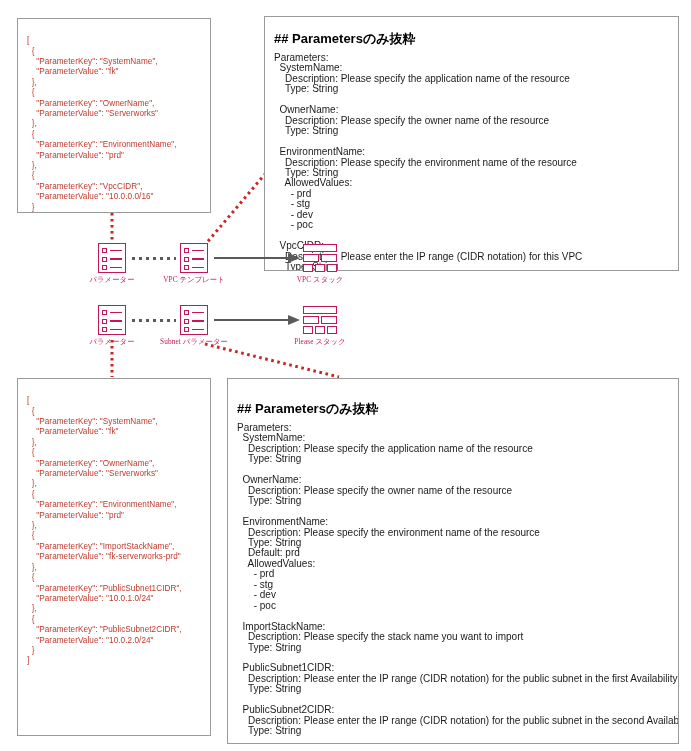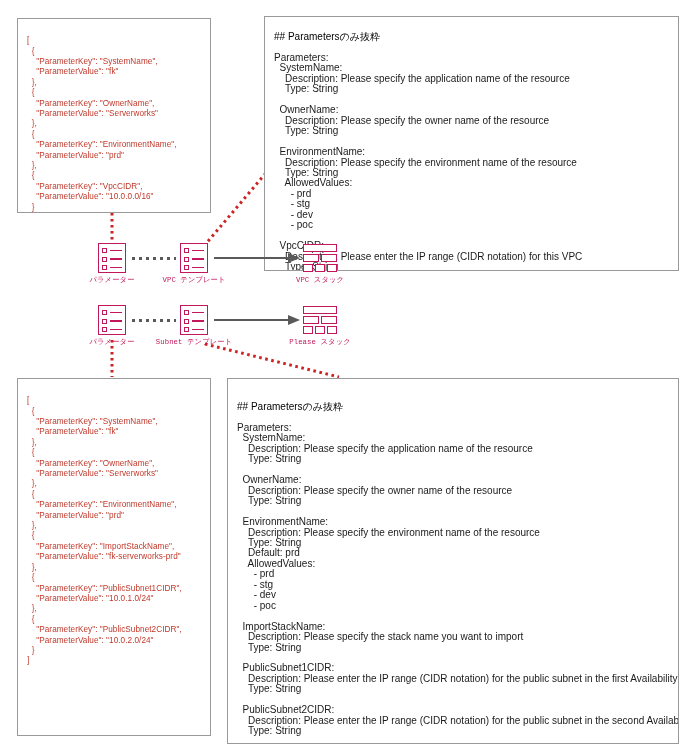--- a/index.html
+++ b/index.html
@@ -22,22 +22,22 @@
     color:#c0392b;
     font-family:"Liberation Sans","DejaVu Sans",sans-serif;
     font-size:8.2px;
     line-height:10.4px;
     white-space:pre;
     padding:9px 0 0 9px;
     letter-spacing:0.05px;
   }
   .yaml-title{
     position:absolute;
-    font-size:10px;
-    font-weight:normal;
+    font-size:13px;
+    font-weight:bold;
     color:#000000;
     white-space:pre;
   }
   .yaml-body{
     position:absolute;
     white-space:pre;
     font-size:10px;
     line-height:10.45px;
     color:#1a1a1a;
   }
@@ -51,21 +51,21 @@
   
   .row{position:absolute;height:48px;}
   #row-vpc{left:90px;top:243px;width:360px;}
   #row-subnet{left:90px;top:305px;width:360px;}
 
   .node{position:absolute;top:0;text-align:center;}
   .node .cap{
     position:absolute;left:50%;transform:translateX(-50%);
     top:32px;white-space:nowrap;
     font-size:7.3px;color:#c2185b;letter-spacing:0.1px;
-    font-family:Liberation Mono, monospace;
+    font-family:Liberation Serif, serif;
   }
 
   
   .ico-tmpl{
     position:absolute;left:0;top:0;width:28px;height:30px;
     border:1.6px solid #c2185b;box-sizing:border-box;background:#fff;
     padding:4px 3px;
   }
   .ico-tmpl .ln{
     display:flex;align-items:center;height:5px;margin-bottom:3.6px;
@@ -266,21 +266,21 @@
           </div>
         <div class="ln">
             <span class="sq"></span>
             <span class="bar"></span>
           </div>
         <div class="ln">
             <span class="sq"></span>
             <span class="bar"></span>
           </div>
       </div>
-      <div class="cap">Subnet テンプレート</div>
+      <div class="cap">Subnet パラメーター</div>
     </div>
 
     <div class="solid-arrow" style="left:124px;top:10px;width:86px;">
       <div class="shaft" style="width:74px;"></div>
       <div class="head" style="left:74px;"></div>
     </div>
 
     <div class="node" style="left:213px;width:34px;">
       <div class="ico-stack">
         <div class="r">

